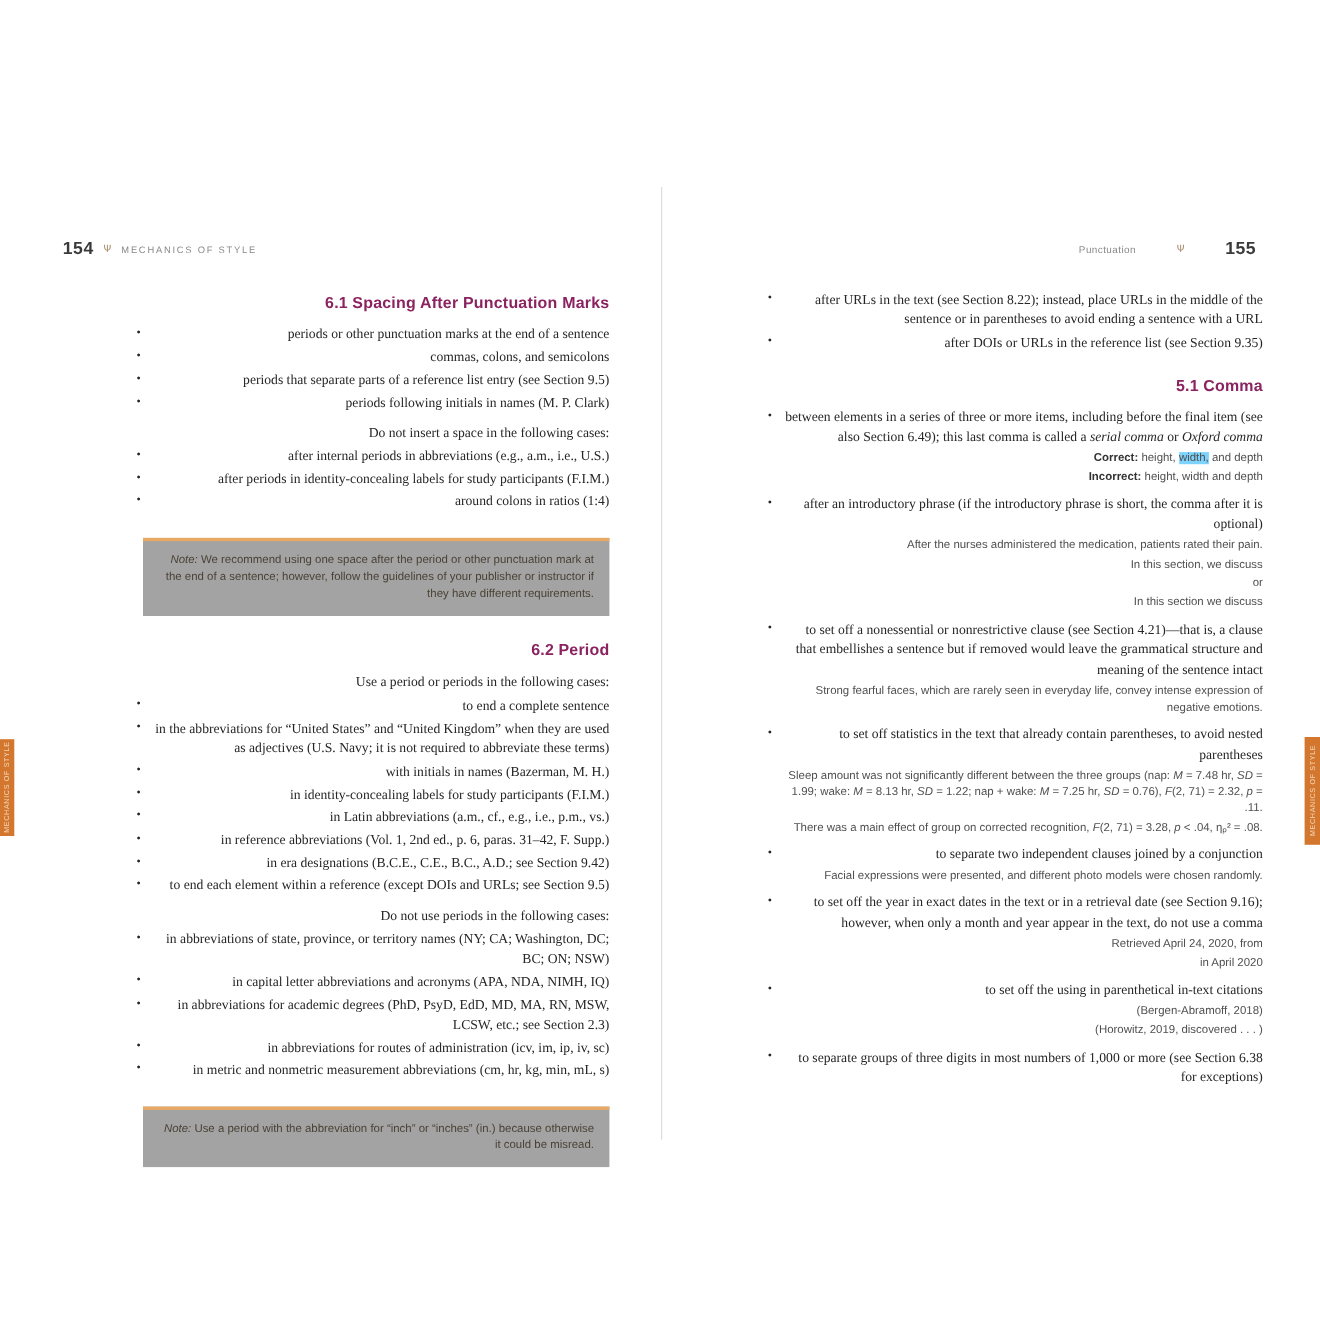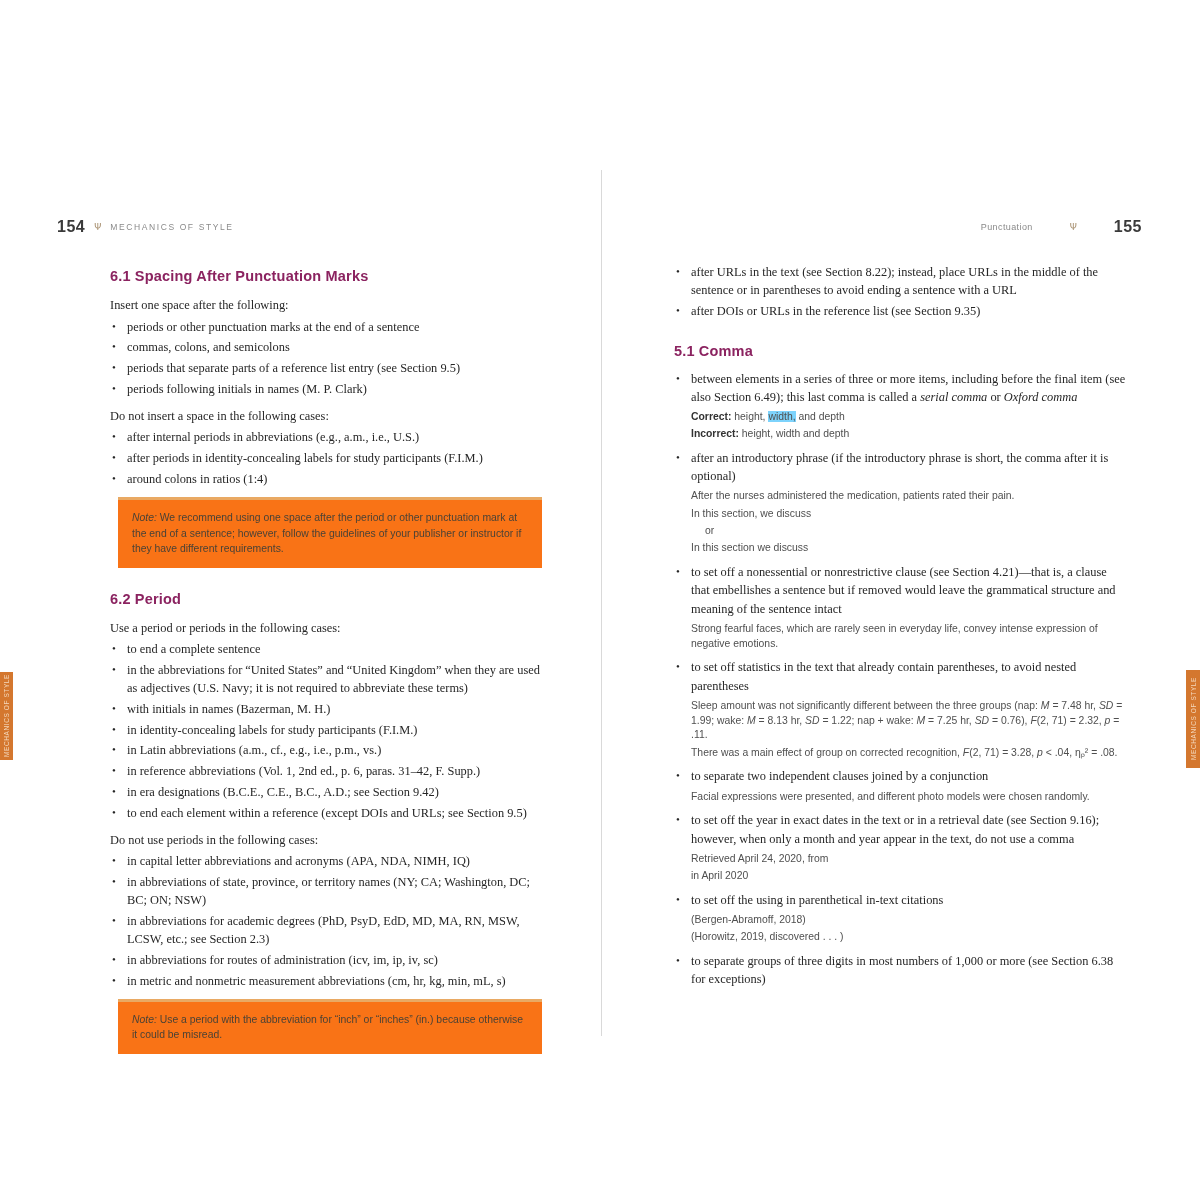--- a/index.html
+++ b/index.html
@@ -11,37 +11,37 @@
   .phead{position:absolute;top:218px;display:flex;align-items:center;gap:9px;font-family:"Liberation Sans",sans-serif;}
   .phead-left{left:57px;}
   .phead-right{right:58px;gap:37px;}
   .pagenum{font-size:16px;font-weight:bold;color:#3a3a3a;letter-spacing:.5px;}
   .runhead{font-size:8.5px;letter-spacing:1.6px;color:#8a8a8a;text-transform:uppercase;}
   .runhead-right{font-size:9px;letter-spacing:.4px;color:#8a8a8a;text-transform:none;}
   .colophon{font-size:9px;color:#a89070;font-family:"DejaVu Sans",sans-serif;line-height:1;}
 
   
   .col{position:absolute;font-size:12.4px;line-height:1.47;}
-  .col-left{left:110px;top:266px;width:432px;}
-  .col-right{left:674px;top:260px;width:452px;}
+  .col-left{left:122px;top:266px;width:432px;text-align:right;}
+  .col-right{left:696px;top:260px;width:452px;text-align:right;}
 
   .sec-h{font-family:"Liberation Sans",sans-serif;font-weight:bold;font-size:14.5px;color:#8b2360;margin:21px 0 7px;letter-spacing:.2px;}
   .sec-h:first-child{margin-top:0;}
   .sec-num{margin-right:4px;}
   .para{margin:9px 0 3px;}
   .blist{list-style:none;margin:3px 0 6px;padding:0;}
   .blist li{position:relative;padding-left:17px;margin:2.5px 0;}
   .blist li::before{content:"\2022";position:absolute;left:2px;top:0;font-size:11px;color:#262626;}
   .exwrap{margin:4px 0 7px;}
   .ex{font-family:"Liberation Sans",sans-serif;font-size:10.4px;line-height:1.42;color:#4f4f4f;margin:2.5px 0;}
   .ex.or{margin-left:14px;}
   .exlabel{font-weight:bold;color:#333333;}
   .hl{background:#7dd3fc;}
 
-  .note{background:#f97316;border-top:3px solid #e9a963;margin:9px 0 12px 8px;padding:10px 14px 11px;
+  .note{background:#a3a3a3;border-top:3px solid #e9a963;margin:24px 0 12px 8px;padding:10px 14px 11px;
         font-family:"Liberation Sans",sans-serif;font-size:10.4px;line-height:1.5;color:#4a4236;box-sizing:border-box;width:calc(100% - 8px);}
   .note-lead{font-style:italic;}
 
   
   .tab{position:absolute;background:#d4772e;display:flex;align-items:center;justify-content:center;}
   .tab-left{left:0;top:672px;width:13px;height:88px;}
   .tab-right{right:0;top:670px;width:14px;height:98px;}
   .tab-text{writing-mode:vertical-rl;transform:rotate(180deg);font-family:"Liberation Sans",sans-serif;
             font-size:6.5px;letter-spacing:.6px;color:#f4d9bd;text-transform:uppercase;white-space:nowrap;}
 </style>
@@ -59,21 +59,20 @@
   </div>
 
   <div class="phead phead-right">
     <span class="runhead-right">Punctuation</span>
     <span class="colophon">Ψ</span>
     <span class="pagenum">155</span>
   </div>
 
   <div id="left-col" class="col col-left">
       <h2 class="sec-h"><span class="sec-num">6.1</span><span>Spacing After Punctuation Marks</span></h2>
-      <p class="para">Insert one space after the following:</p>
       <ul class="blist">
         <li><span class="btext">periods or other punctuation marks at the end of a sentence</span></li>
         <li><span class="btext">commas, colons, and semicolons</span></li>
         <li><span class="btext">periods that separate parts of a reference list entry (see Section 9.5)</span></li>
         <li><span class="btext">periods following initials in names (M. P. Clark)</span></li>
       </ul>
       <p class="para">Do not insert a space in the following cases:</p>
       <ul class="blist">
         <li><span class="btext">after internal periods in abbreviations (e.g., a.m., i.e., U.S.)</span></li>
         <li><span class="btext">after periods in identity-concealing labels for study participants (F.I.M.)</span></li>
@@ -87,22 +86,22 @@
         <li><span class="btext">in the abbreviations for “United States” and “United Kingdom” when they are used as adjectives (U.S. Navy; it is not required to abbreviate these terms)</span></li>
         <li><span class="btext">with initials in names (Bazerman, M. H.)</span></li>
         <li><span class="btext">in identity-concealing labels for study participants (F.I.M.)</span></li>
         <li><span class="btext">in Latin abbreviations (a.m., cf., e.g., i.e., p.m., vs.)</span></li>
         <li><span class="btext">in reference abbreviations (Vol. 1, 2nd ed., p. 6, paras. 31–42, F. Supp.)</span></li>
         <li><span class="btext">in era designations (B.C.E., C.E., B.C., A.D.; see Section 9.42)</span></li>
         <li><span class="btext">to end each element within a reference (except DOIs and URLs; see Section 9.5)</span></li>
       </ul>
       <p class="para">Do not use periods in the following cases:</p>
       <ul class="blist">
+        <li><span class="btext">in abbreviations of state, province, or territory names (NY; CA; Washington, DC; BC; ON; NSW)</span></li>
         <li><span class="btext">in capital letter abbreviations and acronyms (APA, NDA, NIMH, IQ)</span></li>
-        <li><span class="btext">in abbreviations of state, province, or territory names (NY; CA; Washington, DC; BC; ON; NSW)</span></li>
         <li><span class="btext">in abbreviations for academic degrees (PhD, PsyD, EdD, MD, MA, RN, MSW, LCSW, etc.; see Section 2.3)</span></li>
         <li><span class="btext">in abbreviations for routes of administration (icv, im, ip, iv, sc)</span></li>
         <li><span class="btext">in metric and nonmetric measurement abbreviations (cm, hr, kg, min, mL, s)</span></li>
       </ul>
       <div class="note"><span class="note-lead">Note:</span> Use a period with the abbreviation for “inch” or “inches” (in.) because otherwise it could be misread.</div>
     </div>
   <div id="right-col" class="col col-right">
       <ul class="blist">
         <li><span class="btext">after URLs in the text (see Section 8.22); instead, place URLs in the middle of the sentence or in parentheses to avoid ending a sentence with a URL</span></li>
         <li><span class="btext">after DOIs or URLs in the reference list (see Section 9.35)</span></li>

